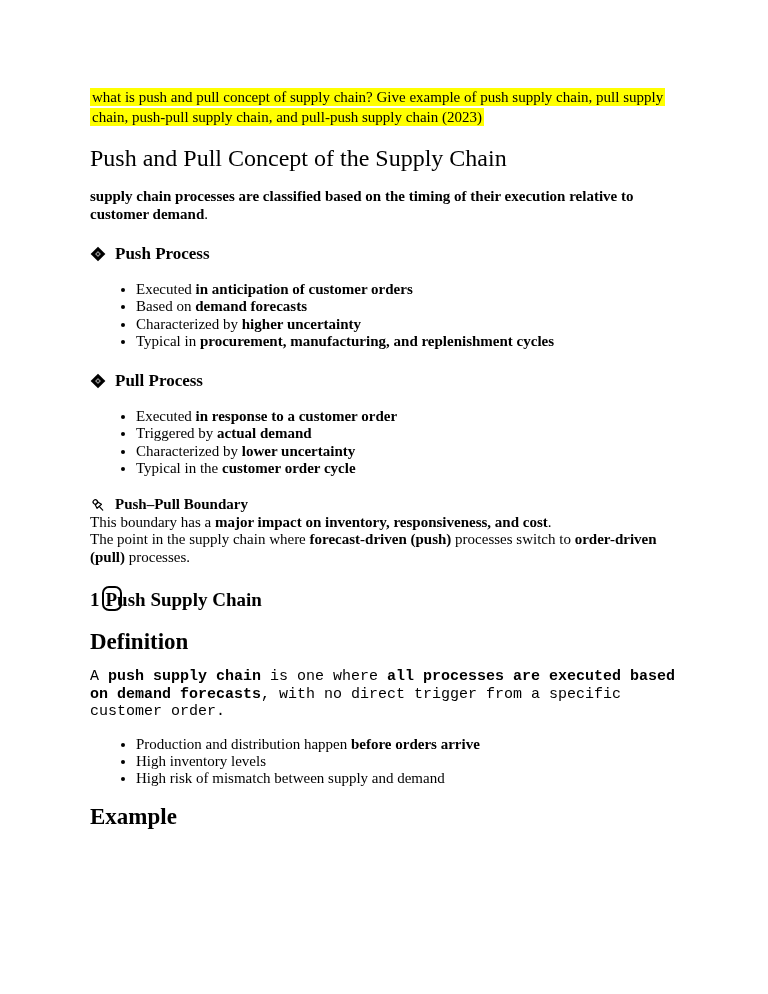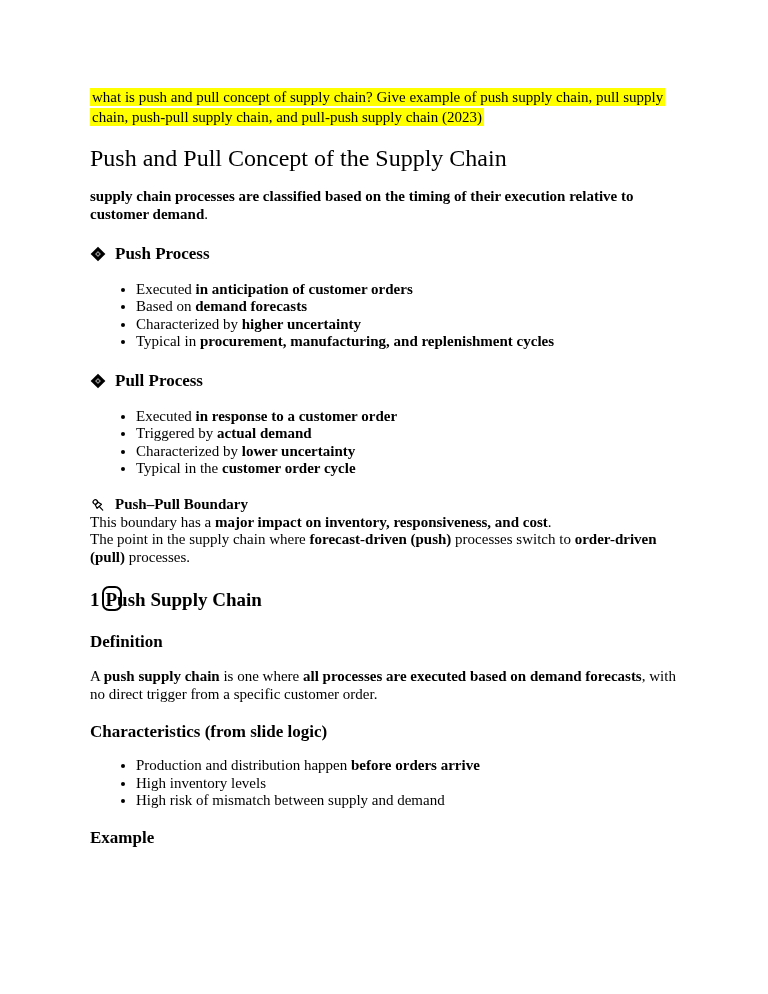--- a/index.html
+++ b/index.html
@@ -25,22 +25,22 @@
   ul.bullets li{line-height:17.3px;}
   .boundary{margin-top:19px;line-height:17.5px;}
   .boundary-head{font-weight:bold;display:flex;align-items:center;gap:8px;text-align:right;}
   h2.numbered{margin-top:20px;font-size:19px;line-height:27px;font-weight:bold;white-space:nowrap;}
   .keycap{
     display:inline-block;width:20px;height:25px;
     border:2.5px solid #000;border-radius:7px;
     vertical-align:-5px;margin-left:2px;margin-right:-16px;
     background:transparent;box-sizing:border-box;
   }
-  h3.sub{margin-top:19px;font-size:17px;line-height:20px;font-weight:bold;}
-  p.body-para{margin-top:16px;line-height:17.5px;}
+  h3.sub{margin-top:19px;font-size:23px;line-height:20px;font-weight:bold;}
+  p.body-para{margin-top:16px;line-height:17.5px;font-family:Liberation Mono, monospace;}
   ul.bullets.tight{margin-top:15px;}
   p.bold-para{margin-top:16px;line-height:17.5px;font-weight:bold;}
   b{font-weight:bold;}
 </style>
 </head>
 <body>
 
 <div class="page">
 
   <p class="question"><mark class="hl"><span>what is push and pull concept of supply chain? Give example of push supply chain, pull supply chain, push-pull supply chain, and pull-push supply chain (2023)</span></mark></p>
@@ -101,21 +101,20 @@
     <div><span>This boundary has a </span><b>major impact on inventory, responsiveness, and cost</b><span>.</span></div>
     <div><span>The point in the supply chain where </span><b>forecast-driven (push)</b><span> processes switch to </span><b>order-driven (pull)</b><span> processes.</span></div>
   </div>
 
   <h2 class="numbered"><span>1</span><span class="keycap"></span><span>Push Supply Chain</span></h2>
 
   <h3 class="sub">Definition</h3>
 
   <p class="body-para"><span>A </span><b>push supply chain</b><span> is one where </span><b>all processes are executed based on demand forecasts</b><span>, with no direct trigger from a specific customer order.</span></p>
 
-  <h3 class="sub">Characteristics (from slide logic)</h3>
 
   <ul class="bullets tight">
       <li><span>Production and distribution happen </span><b>before orders arrive</b></li>
       <li><span>High inventory levels</span></li>
       <li><span>High risk of mismatch between supply and demand</span></li>
     </ul>
 
   <h3 class="sub">Example</h3>
 
 

